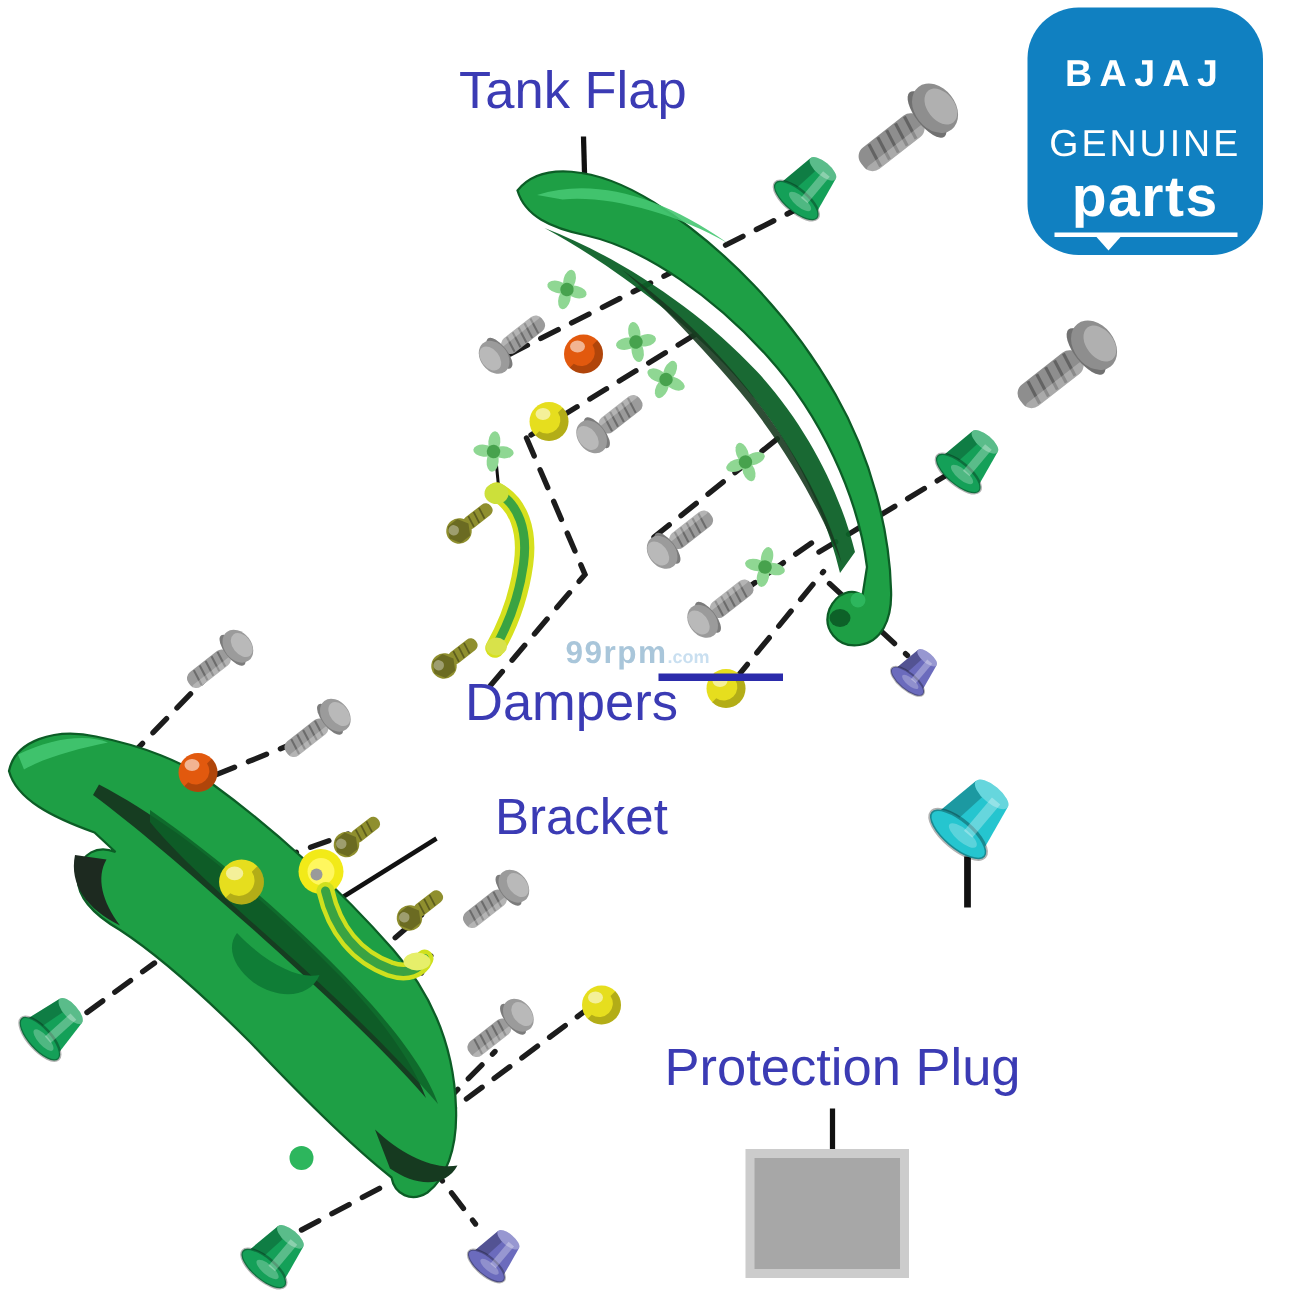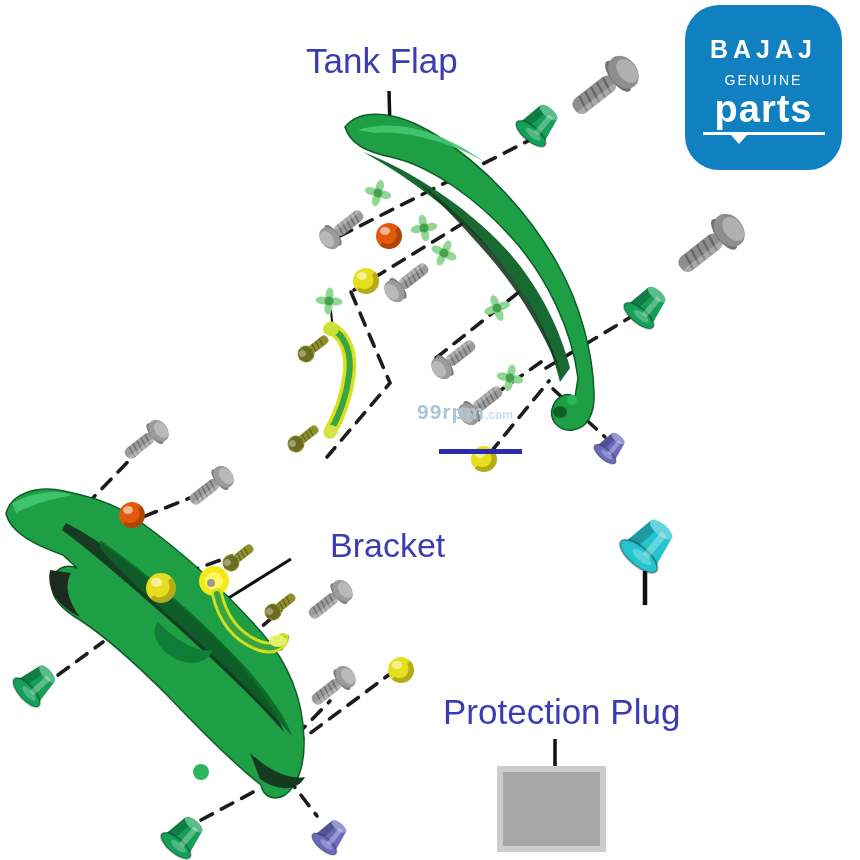--- a/index.html
+++ b/index.html
@@ -8,31 +8,31 @@
     overflow:hidden;font-family:"Liberation Sans",sans-serif;
   }
   .stage svg{position:absolute;left:0;top:0;}
   .lbl{
     position:absolute;color:#3b3bb4;font-size:35px;line-height:1.1;
     white-space:nowrap;letter-spacing:0px;font-weight:400;
   }
   .lbl-bracket{font-size:34px;margin-left:43px;}
   .dampers-bar{position:absolute;left:439px;top:449px;width:83px;height:5px;background:#2b2bab;}
   
-  .watermark{position:absolute;left:377px;top:400px;white-space:nowrap;margin-left:40px;}
+  .watermark{position:absolute;left:377px;top:424px;white-space:nowrap;}
   .wm-main{font-size:21px;font-weight:bold;color:#a9c6da;letter-spacing:1px;}
   .wm-suffix{font-size:12px;font-weight:bold;color:#c9dff0;}
   
   .logo{
     position:absolute;left:685px;top:5px;width:157px;height:165px;
     background:#1080c1;border-radius:34px;color:#fff;
     display:flex;flex-direction:column;align-items:center;justify-content:flex-start;
   }
   .logo-brand{margin-top:30px;font-size:25px;font-weight:bold;letter-spacing:5px;}
-  .logo-genuine{margin-top:8px;font-size:14px;font-weight:400;letter-spacing:2px;}
+  .logo-genuine{margin-top:18px;font-size:25px;font-weight:400;letter-spacing:2px;}
   .logo-parts{margin-top:0px;font-size:38px;font-weight:bold;letter-spacing:1px;}
   .logo-underline{position:relative;margin-top:1px;width:122px;height:3px;background:#ffffff;}
   .logo-arrow{
     position:absolute;left:28px;top:3px;width:0;height:0;
     border-left:8px solid transparent;border-right:8px solid transparent;
     border-top:9px solid #ffffff;
   }
   
   .tape{position:absolute;left:497px;top:766px;width:109px;height:86px;background:#cccccc;}
   .tape-inner{position:absolute;left:6px;top:6px;width:97px;height:74px;background:#a7a7a7;}
@@ -211,20 +211,21 @@
 
     <use href="#ball" transform="translate(389,236)" style="color:#e2590e"></use>
     <use href="#ball" transform="translate(132,515)" style="color:#e2590e"></use>
     <use href="#ball" transform="translate(366,281)" style="color:#e6de1e"></use>
     <use href="#ball" transform="translate(484,459)" style="color:#e6de1e"></use>
     <use href="#ball" transform="translate(161,588) scale(1.15)" style="color:#e6de1e"></use>
     <use href="#ball" transform="translate(401,670)" style="color:#e6de1e"></use>
   </svg>
 
   <div class="lbl" style="left:306px;top:42px;text-align:right;">Tank Flap</div>
+  <div class="lbl" style="left:310px;top:450px;">Dampers</div>
   <div class="dampers-bar"></div>
   <div class="lbl lbl-bracket" style="left:287px;top:527px;">Bracket</div>
   <div class="lbl" style="left:443px;top:693px;">Protection Plug</div>
 
   <div class="watermark">
     <span class="wm-main">99rpm</span><span class="wm-suffix">.com</span>
   </div>
 
   <div class="tape">
     <div class="tape-inner"></div>

